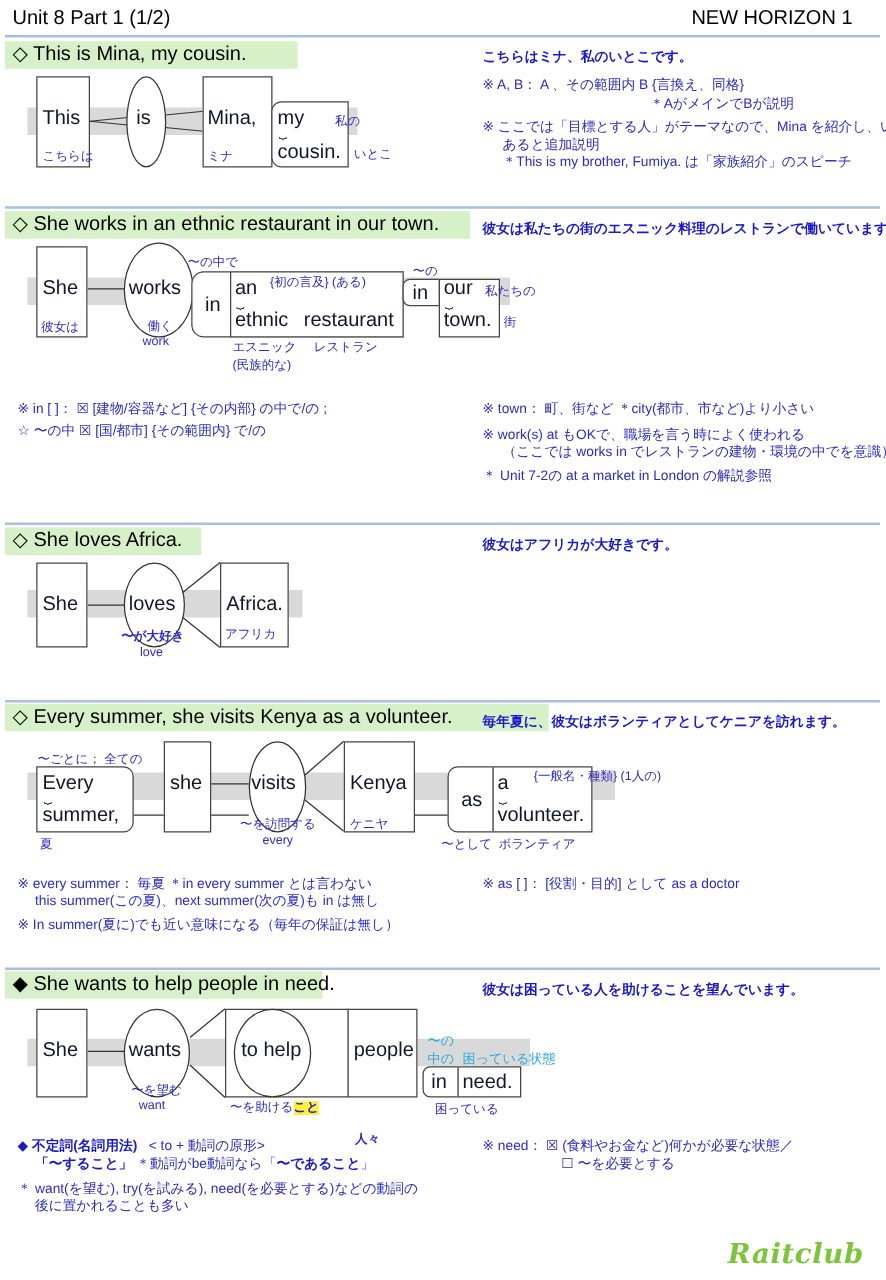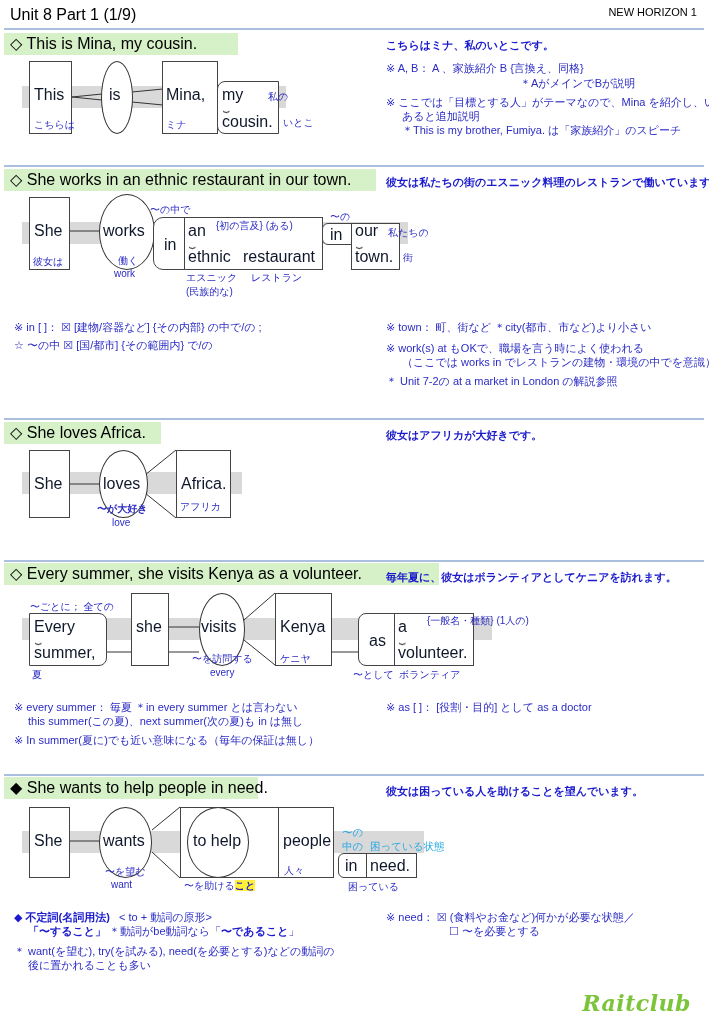--- a/index.html
+++ b/index.html
@@ -1,39 +1,39 @@
 <!DOCTYPE html>
 <html><head>
 <meta charset="utf-8">
 <style>
   * { box-sizing: border-box; margin: 0; padding: 0; }
   html, body { width: 709px; height: 1024px; background: #ffffff; overflow: hidden; }
   body { position: relative; font-family: "Liberation Sans", "DejaVu Sans", sans-serif; color: #000; }
   .abs { position: absolute; }
   .hdr-left { left: 10px; top: 6px; font-size: 16px; }
-  .hdr-right { right: 12px; top: 6px; font-size: 11px; }
+  .hdr-right { right: 27px; top: 6px; font-size: 16px; }
   .sep { position: absolute; left: 4px; width: 700px; height: 2px; background: #a9bfdd; }
   .title-bar { position: absolute; left: 4px; height: 22px; background: #d6f0c8; font-size: 16px; line-height: 22px; padding-left: 6px; white-space: nowrap; }
   .jp-trans { position: absolute; left: 386px; font-size: 11px; font-weight: bold; color: #1a1acc; white-space: nowrap; }
   .note { position: absolute; font-size: 11px; color: #2b2bc4; line-height: 15px; white-space: nowrap; }
   .gray-band { position: absolute; background: #d9d9d9; height: 22px; }
   .box { position: absolute; border: 1px solid #444; background: #fff; }
   .word { position: absolute; font-size: 16px; color: #0f172a; white-space: nowrap; }
   .jp { position: absolute; font-size: 10px; color: #2b2bc4; white-space: nowrap; }
   .jp-cyan { position: absolute; font-size: 10.5px; color: #29a9e0; white-space: nowrap; }
   .ellipse { position: absolute; border: 1px solid #333; border-radius: 50%; background: #fff; }
   svg.lines { position: absolute; left: 0; top: 0; overflow: visible; pointer-events: none; }
   .brace { position: absolute; font-size: 11px; color: #333; line-height: 8px; }
   .hl { background: #ffef3a; font-weight: bold; color: #1a1acc; }
   .logo { position: absolute; right: 18px; bottom: 8px; font-family: "DejaVu Serif", serif; font-style: italic; font-weight: bold; font-size: 22px; color: #7cc43a; letter-spacing: 0.5px; }
 </style>
 </head>
 <body>
 
-<div class="abs hdr-left">Unit 8 Part 1 (1/9)</div>
+<div class="abs hdr-left">Unit 8 Part 1 (1/2)</div>
 <div class="abs hdr-right">NEW HORIZON 1</div>
 <div class="sep" style="top:28px;"></div>
 
 <div>
   <div class="title-bar" style="top:33px;width:234px;">◇ This is Mina, my cousin.</div>
   <div class="jp-trans" style="top:38px;">こちらはミナ、私のいとこです。</div>
 
   <div class="gray-band" style="left:22px;top:86px;width:264px;"></div>
   <svg class="lines" width="709" height="1024">
     <line x1="72" y1="97" x2="102" y2="94" stroke="#333" stroke-width="1"></line>
@@ -52,21 +52,21 @@
   <div class="word" style="left:166px;top:86px;">Mina,</div>
   <div class="jp" style="left:166px;top:118px;">ミナ</div>
 
   <div class="box" style="left:217px;top:81px;width:62px;height:53px;border-radius:8px 0 0 8px;"></div>
   <div class="word" style="left:222px;top:86px;">my</div>
   <div class="brace" style="left:223px;top:102px;">⏟</div>
   <div class="word" style="left:222px;top:113px;">cousin.</div>
   <div class="jp" style="left:268px;top:90px;">私の</div>
   <div class="jp" style="left:283px;top:116px;">いとこ</div>
 
-  <div class="note" style="left:386px;top:61px;">※ A, B：  A 、家族紹介 B  {言換え、同格}</div>
+  <div class="note" style="left:386px;top:61px;">※ A, B：  A 、その範囲内 B  {言換え、同格}</div>
   <div class="note" style="left:520px;top:76px;">＊AがメインでBが説明</div>
   <div class="note" style="left:386px;top:95px;">※ ここでは「目標とする人」がテーマなので、Mina を紹介し、いとこで</div>
   <div class="note" style="left:402px;top:109px;">あると追加説明</div>
   <div class="note" style="left:402px;top:123px;">＊This is my brother, Fumiya. は「家族紹介」のスピーチ</div>
 </div>
 
 <div class="sep" style="top:165px;"></div>
 
 <div>
   <div class="title-bar" style="top:169px;width:372px;">◇ She works in an ethnic restaurant in our town.</div>
@@ -215,21 +215,21 @@
   <div class="jp" style="left:105px;top:865px;">〜を望む</div>
   <div class="jp" style="left:111px;top:879px;">want</div>
 
   <div class="box" style="left:180px;top:807px;width:99px;height:71px;"></div>
   <div class="ellipse" style="left:187px;top:807px;width:62px;height:71px;"></div>
   <div class="word" style="left:193px;top:832px;">to help</div>
   <div class="jp" style="left:184px;top:879px;"><span>〜を助ける</span><span class="hl">こと</span></div>
 
   <div class="box" style="left:278px;top:807px;width:56px;height:71px;"></div>
   <div class="word" style="left:283px;top:832px;">people</div>
-  <div class="jp" style="left:284px;top:864px;">人々</div>
+  <div class="jp" style="left:284px;top:904px;font-weight:bold;">人々</div>
 
   <div class="jp-cyan" style="left:342px;top:826px;">〜の</div>
   <div class="jp-cyan" style="left:342px;top:840px;">中の</div>
   <div class="jp-cyan" style="left:370px;top:840px;">困っている状態</div>
 
   <div class="box" style="left:338px;top:853px;width:29px;height:25px;border-radius:6px 0 0 6px;"></div>
   <div class="word" style="left:345px;top:857px;">in</div>
   <div class="box" style="left:366px;top:853px;width:51px;height:25px;"></div>
   <div class="word" style="left:370px;top:857px;">need.</div>
   <div class="jp" style="left:348px;top:880px;">困っている</div>

